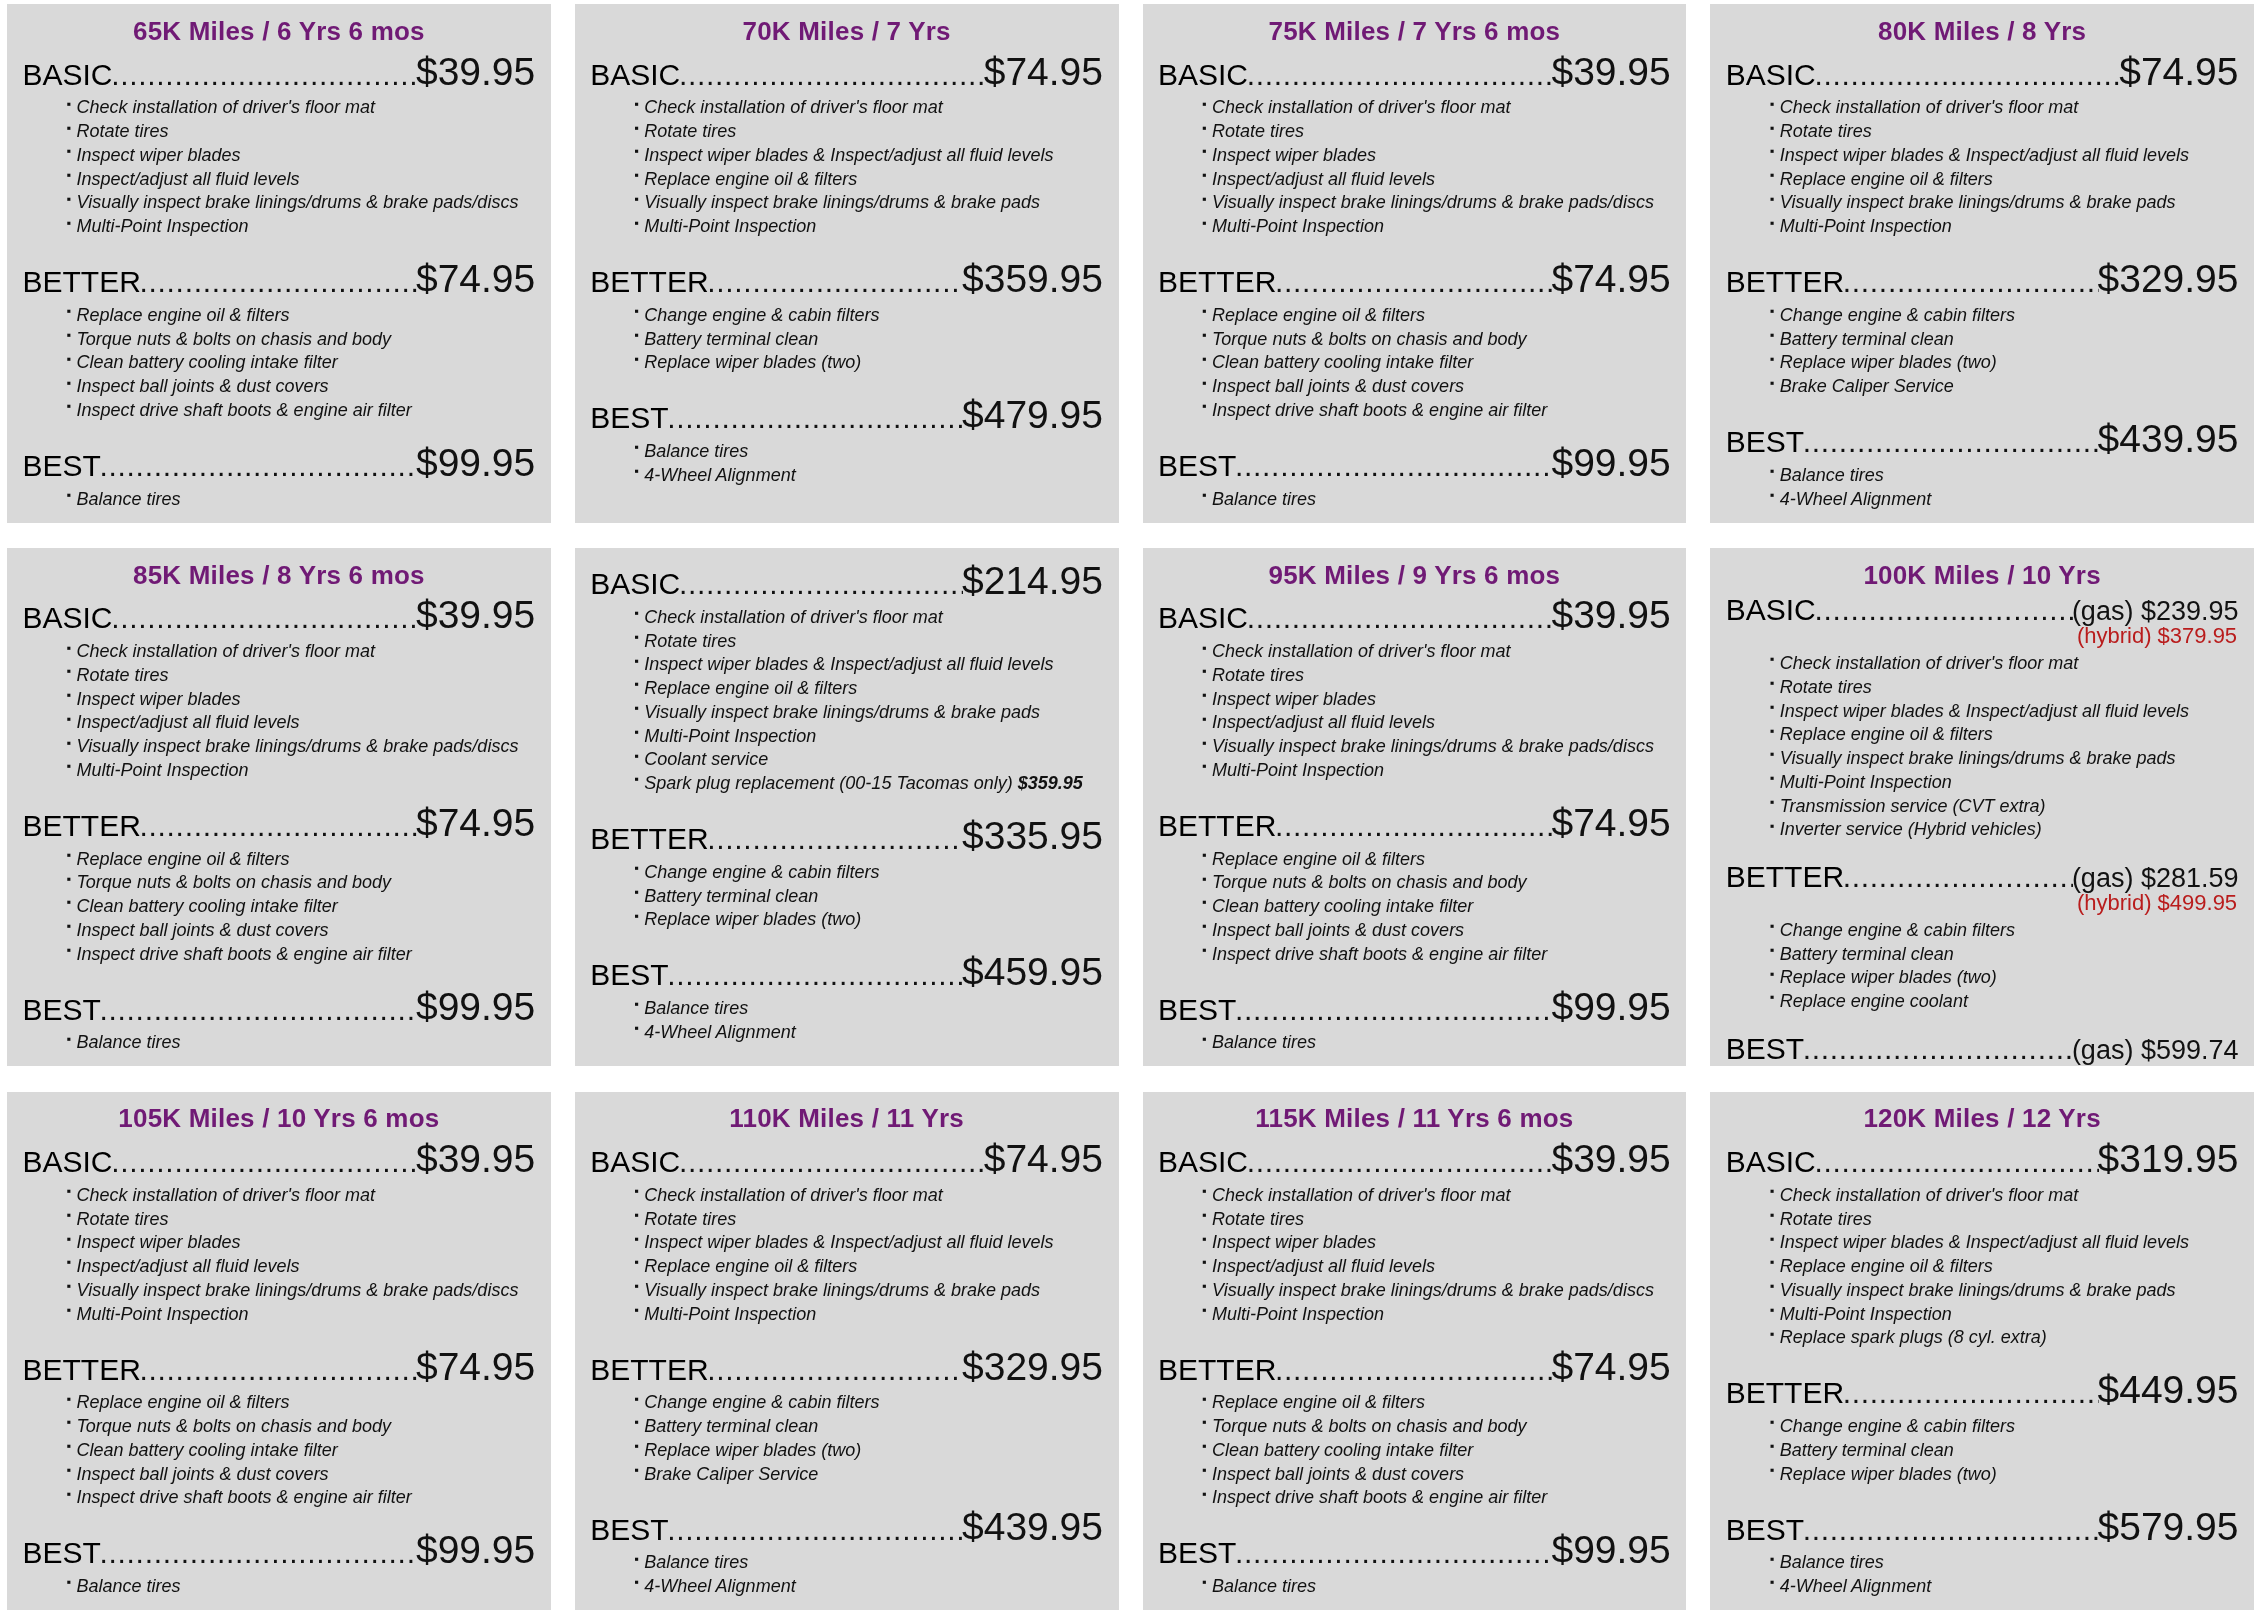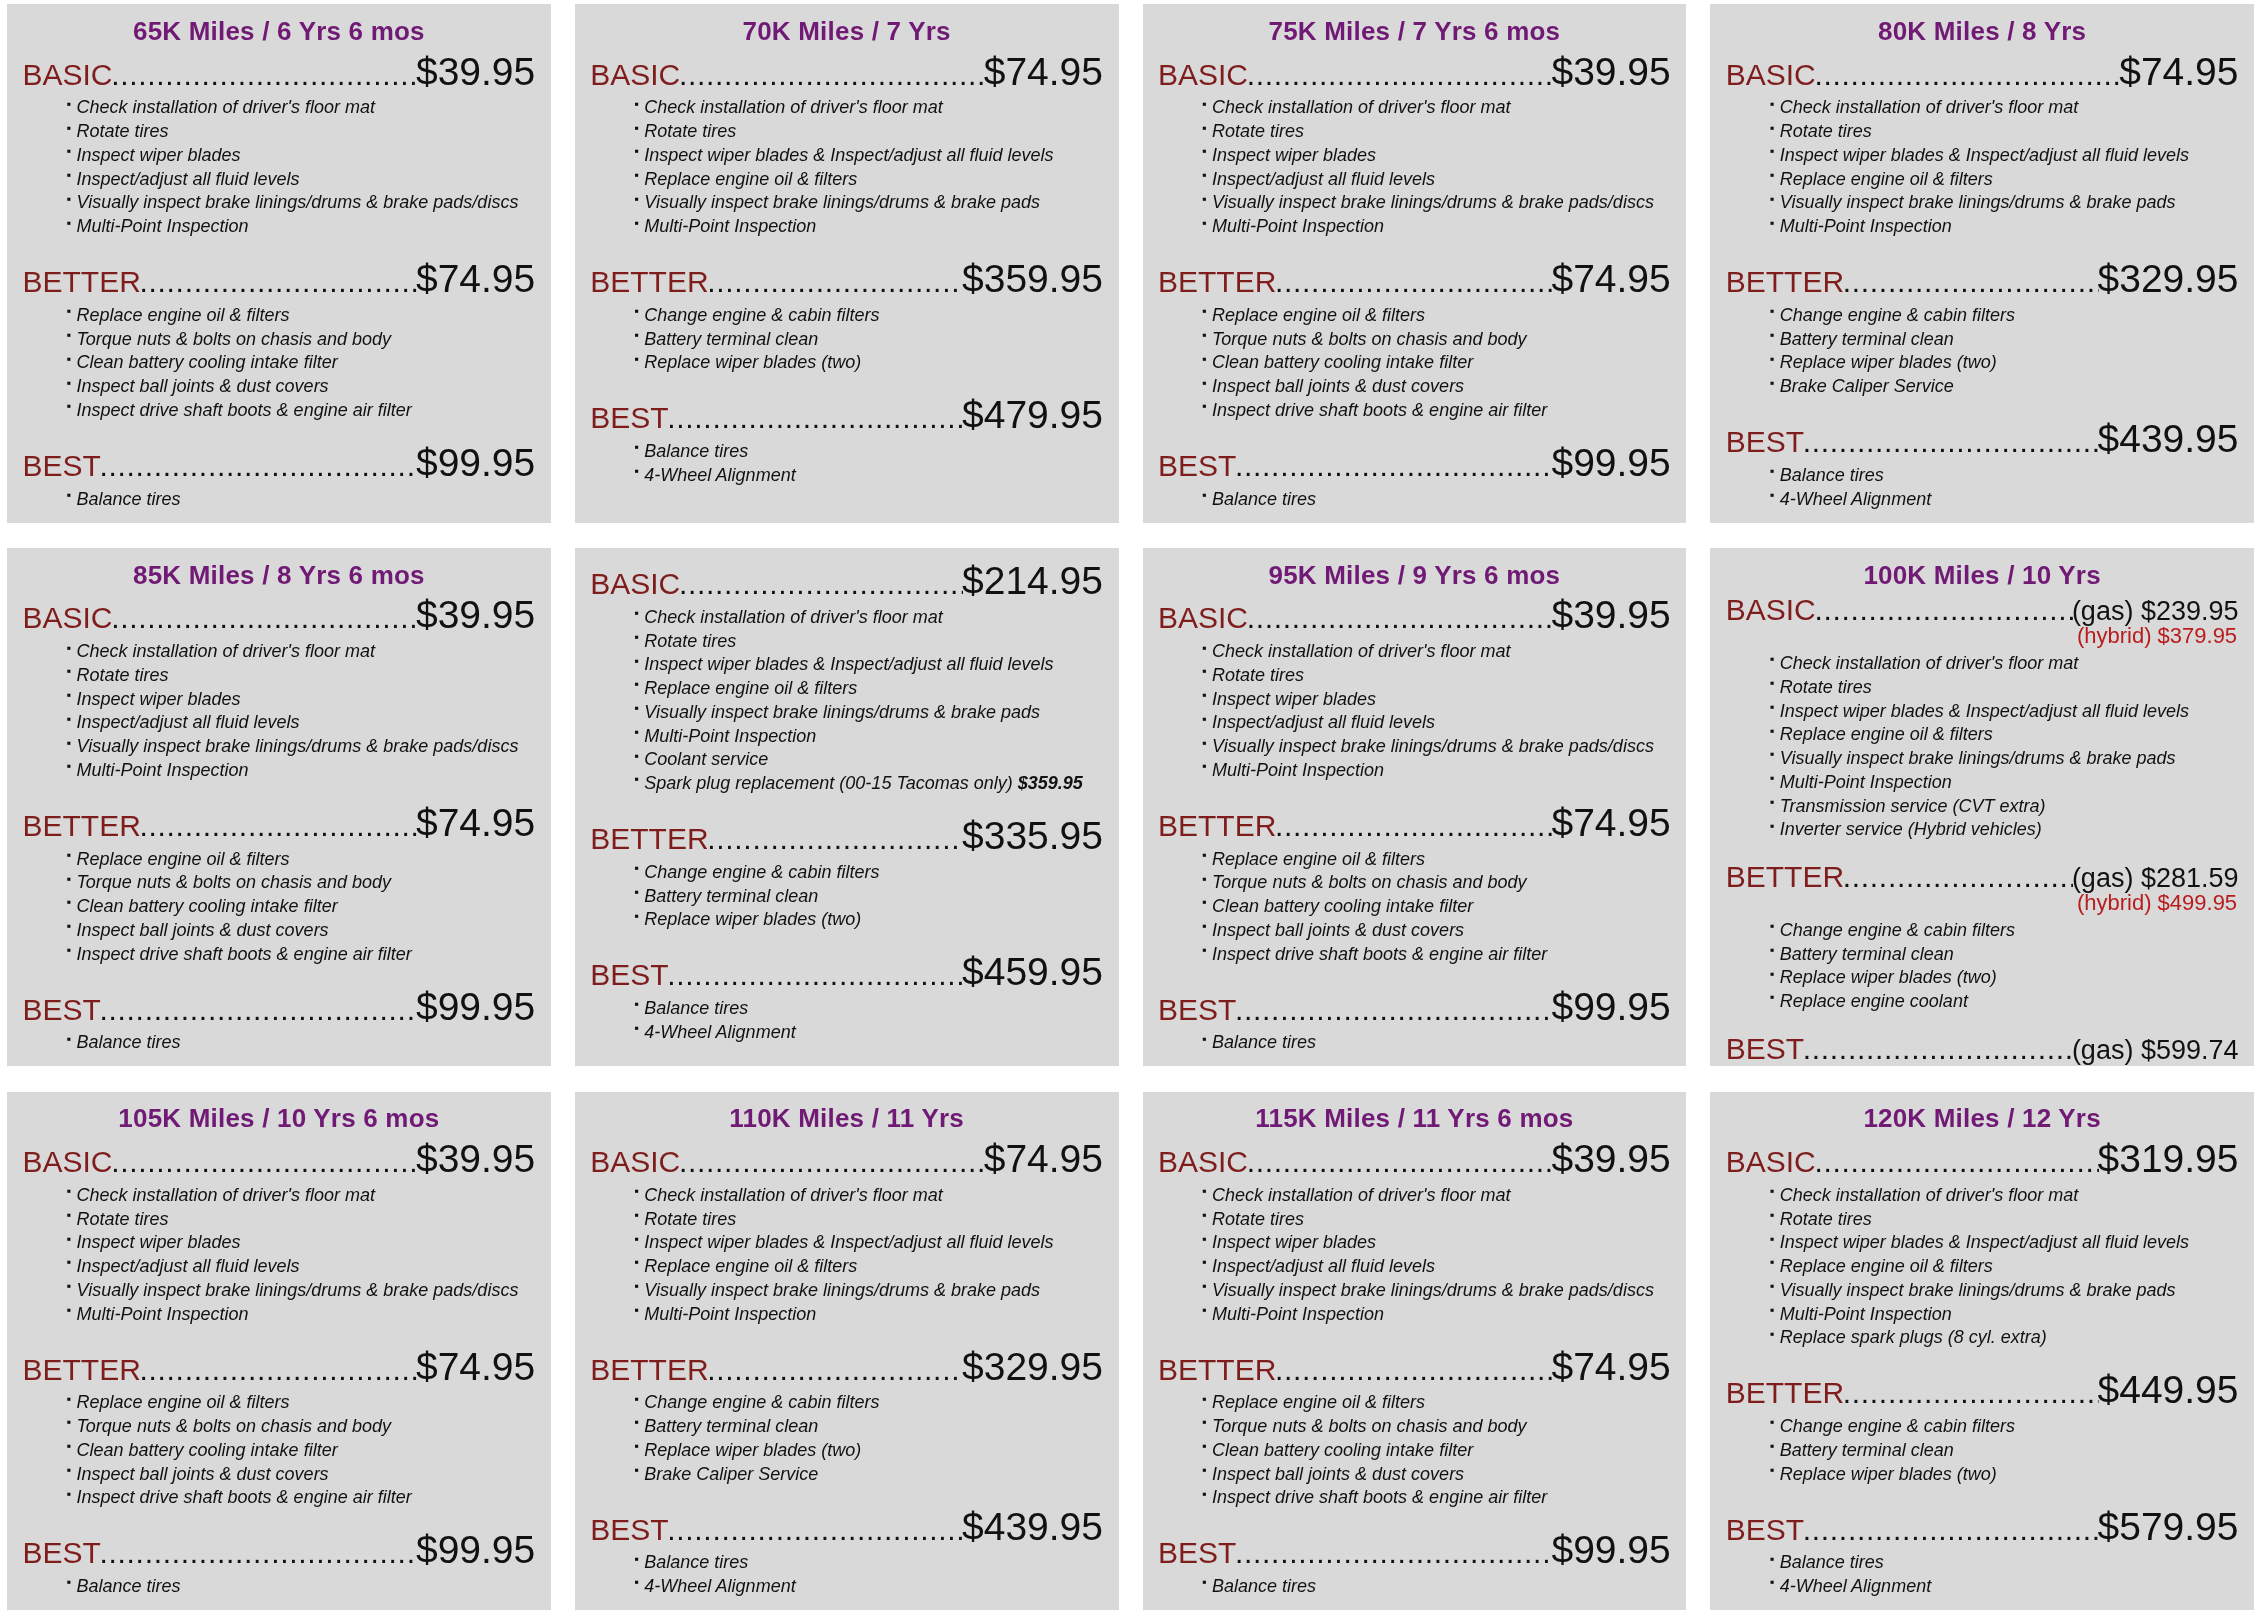--- a/index.html
+++ b/index.html
@@ -42,21 +42,21 @@
   }
   .tier {
     display: flex;
     align-items: baseline;
     width: 100%;
     margin-top: 4.2px;
     position: relative;
   }
   .tier-name {
     font-size: 30px;
-    color: #7f1d1d;
+    color: #000000;
     white-space: nowrap;
     letter-spacing: 0px;
   }
   .dots {
     flex: 1 1 auto;
     overflow: hidden;
     white-space: nowrap;
     font-size: 30px;
     color: #111;
     letter-spacing: 0.7px;

